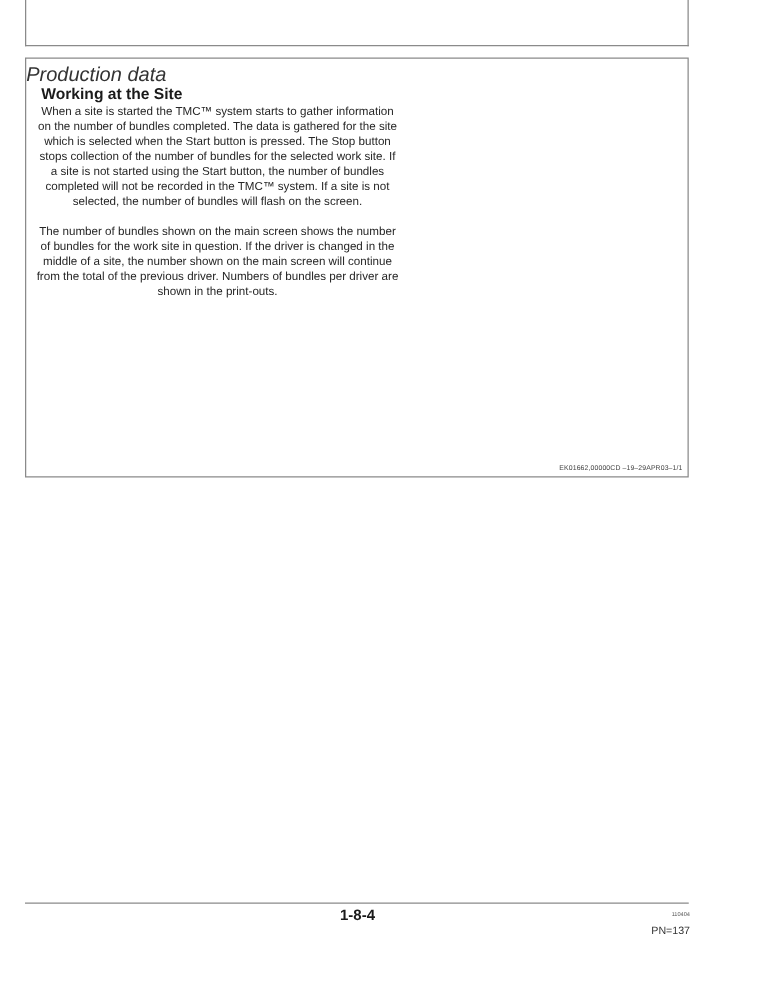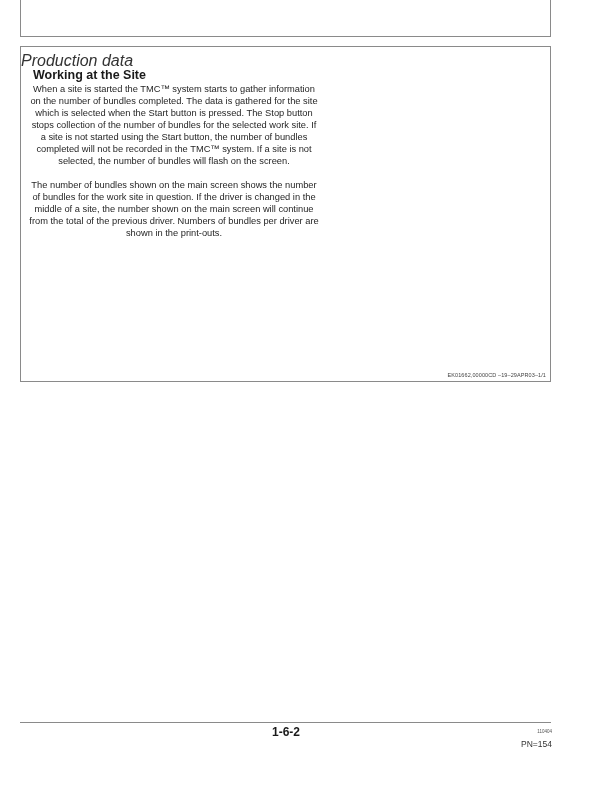--- a/index.html
+++ b/index.html
@@ -120,15 +120,15 @@
 <div class="content-box">
   <h2 class="section-title">Working at the Site</h2>
   <div class="body-text">
     <p>When a site is started the TMC™ system starts to gather information on the number of bundles completed. The data is gathered for the site which is selected when the Start button is pressed. The Stop button stops collection of the number of bundles for the selected work site. If a site is not started using the Start button, the number of bundles completed will not be recorded in the TMC™ system. If a site is not selected, the number of bundles will flash on the screen.</p>
     <p>The number of bundles shown on the main screen shows the number of bundles for the work site in question. If the driver is changed in the middle of a site, the number shown on the main screen will continue from the total of the previous driver. Numbers of bundles per driver are shown in the print-outs.</p>
   </div>
   <div class="doc-ref">EK01662,00000CD –19–29APR03–1/1</div>
 </div>
 
 <div class="footer-rule"></div>
-<div class="page-number">1-6-2</div>
+<div class="page-number">1-8-4</div>
 <div class="footer-code">110404</div>
-<div class="footer-pn">PN=154</div>
+<div class="footer-pn">PN=137</div>
 
 </body></html>

